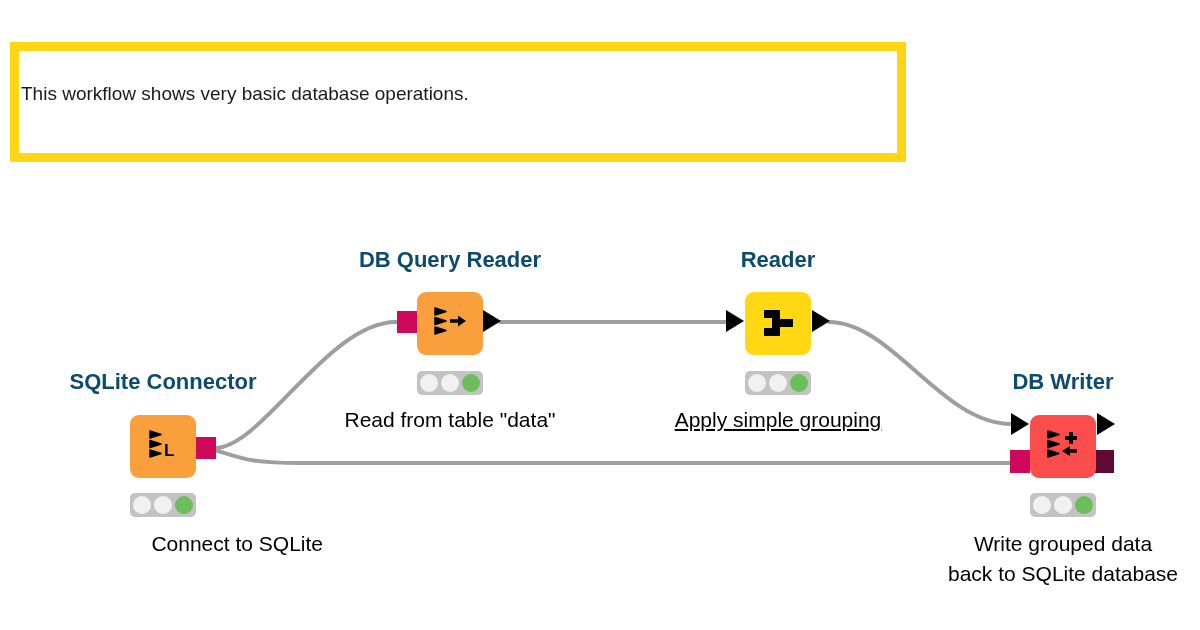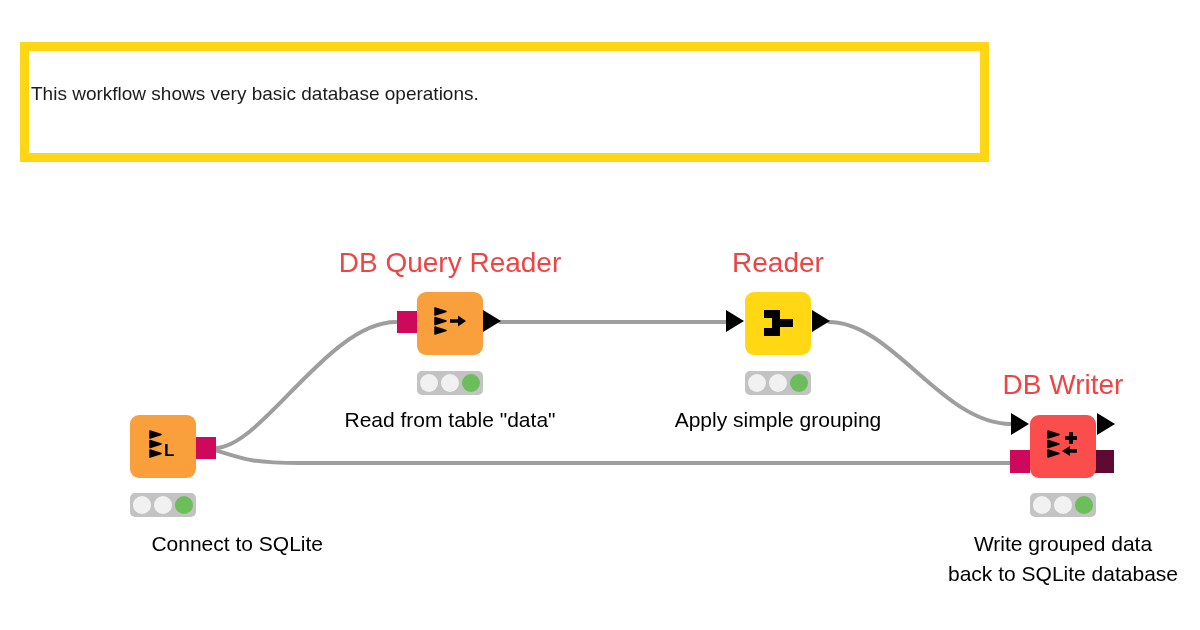--- a/index.html
+++ b/index.html
@@ -7,21 +7,21 @@
     --port-db-connection:#CE095C; --port-db-data:#5E0A33;
     --wire-gray:#9E9E9E; --annotation-border:#FFD613;
     --status-green:#6CBE5B; --status-off:#F1F1F1; --traffic-bg:#C3C3C3;
     --text-black:#1B1B1B;
   }
   html,body{margin:0;padding:0;}
   body{font-family:"Liberation Sans",sans-serif;background:#fff;}
   .canvas{position:relative;width:1200px;height:630px;background:#fff;overflow:hidden;}
 
   
-  .annotation{position:absolute;left:20px;top:42px;width:969px;height:120px;
+  .annotation{position:absolute;left:10px;top:42px;width:896px;height:120px;
     border:9px solid var(--annotation-border);background:#fff;box-sizing:border-box;}
   .annotation-text{position:absolute;left:2px;top:32px;font-size:19px;color:var(--text-black);white-space:pre;}
 
   
   .wire-layer{position:absolute;left:0;top:0;z-index:1;}
   .wire{stroke:var(--wire-gray);stroke-width:4;fill:none;stroke-linecap:round;}
 
   
   .node{position:absolute;width:66px;height:63px;border-radius:9px;z-index:3;}
   .node-orange{background:var(--node-orange);}
@@ -56,50 +56,51 @@
     padding:0 3px;box-sizing:border-box;}
   .light{width:18px;height:18px;border-radius:50%;background:var(--status-off);}
   .light.lit{background:var(--status-green);}
   .t-sqlite{left:130px;top:493px;}
   .t-reader{left:417px;top:371px;}
   .t-groupby{left:745px;top:371px;}
   .t-writer{left:1030px;top:493px;}
 
   
   .node-title{position:absolute;z-index:4;width:300px;text-align:center;
-    font-weight:normal;font-size:28px;color:#ef4444;}
+    font-weight:bold;font-size:22px;color:#0c4a6e;}
   .node-caption{position:absolute;z-index:4;width:320px;text-align:center;
     font-size:21px;color:#000;line-height:30px;}
   .l-sqlite-title{left:13px;top:369px;}
   .l-reader-title{left:300px;top:247px;}
   .l-groupby-title{left:628px;top:247px;}
   .l-writer-title{left:913px;top:369px;}
   .c-sqlite{left:3px;top:529px;text-align:right;}
   .c-reader{left:290px;top:405px;}
-  .c-groupby{left:618px;top:405px;}
+  .c-groupby{left:618px;top:405px;text-decoration:underline;}
   .c-writer{left:903px;top:529px;}
 
   .icon-black{fill:#000;stroke:#000;stroke-linejoin:round;}
 </style>
 </head>
 <body>
 
 <div class="canvas">
 
   <div class="annotation">
     <div class="annotation-text">This workflow shows very basic database operations.</div>
   </div>
 
   <svg class="wire-layer" width="1200" height="630">
     <path class="wire" d="M 215 448 C 262 448, 328 322, 396 322"></path>
     <path class="wire" d="M 215 450 C 244 459, 252 463, 300 463 L 1010 463"></path>
     <path class="wire" d="M 500 322 L 727 322"></path>
     <path class="wire" d="M 829 322 C 892 322, 942 424, 1011 424"></path>
   </svg>
 
+  <div class="node-title l-sqlite-title">SQLite Connector</div>
   <div class="port-square port-magenta p-sqlite-out"></div>
   <div class="node node-orange node-sqlite">
     <svg class="node-icon" width="42" height="42" viewBox="0 0 42 42">
       <g class="icon-black" stroke-width="1.5">
         <path d="M8 6 L19 9.5 L8 13 Z"></path>
         <path d="M8 15.5 L19 19 L8 22.5 Z"></path>
         <path d="M8 25 L19 28.5 L8 32 Z"></path>
       </g>
       <text x="22" y="31" font-size="17" font-weight="bold" fill="#000" font-family="&quot;Liberation Sans&quot;,sans-serif">L</text>
     </svg>

